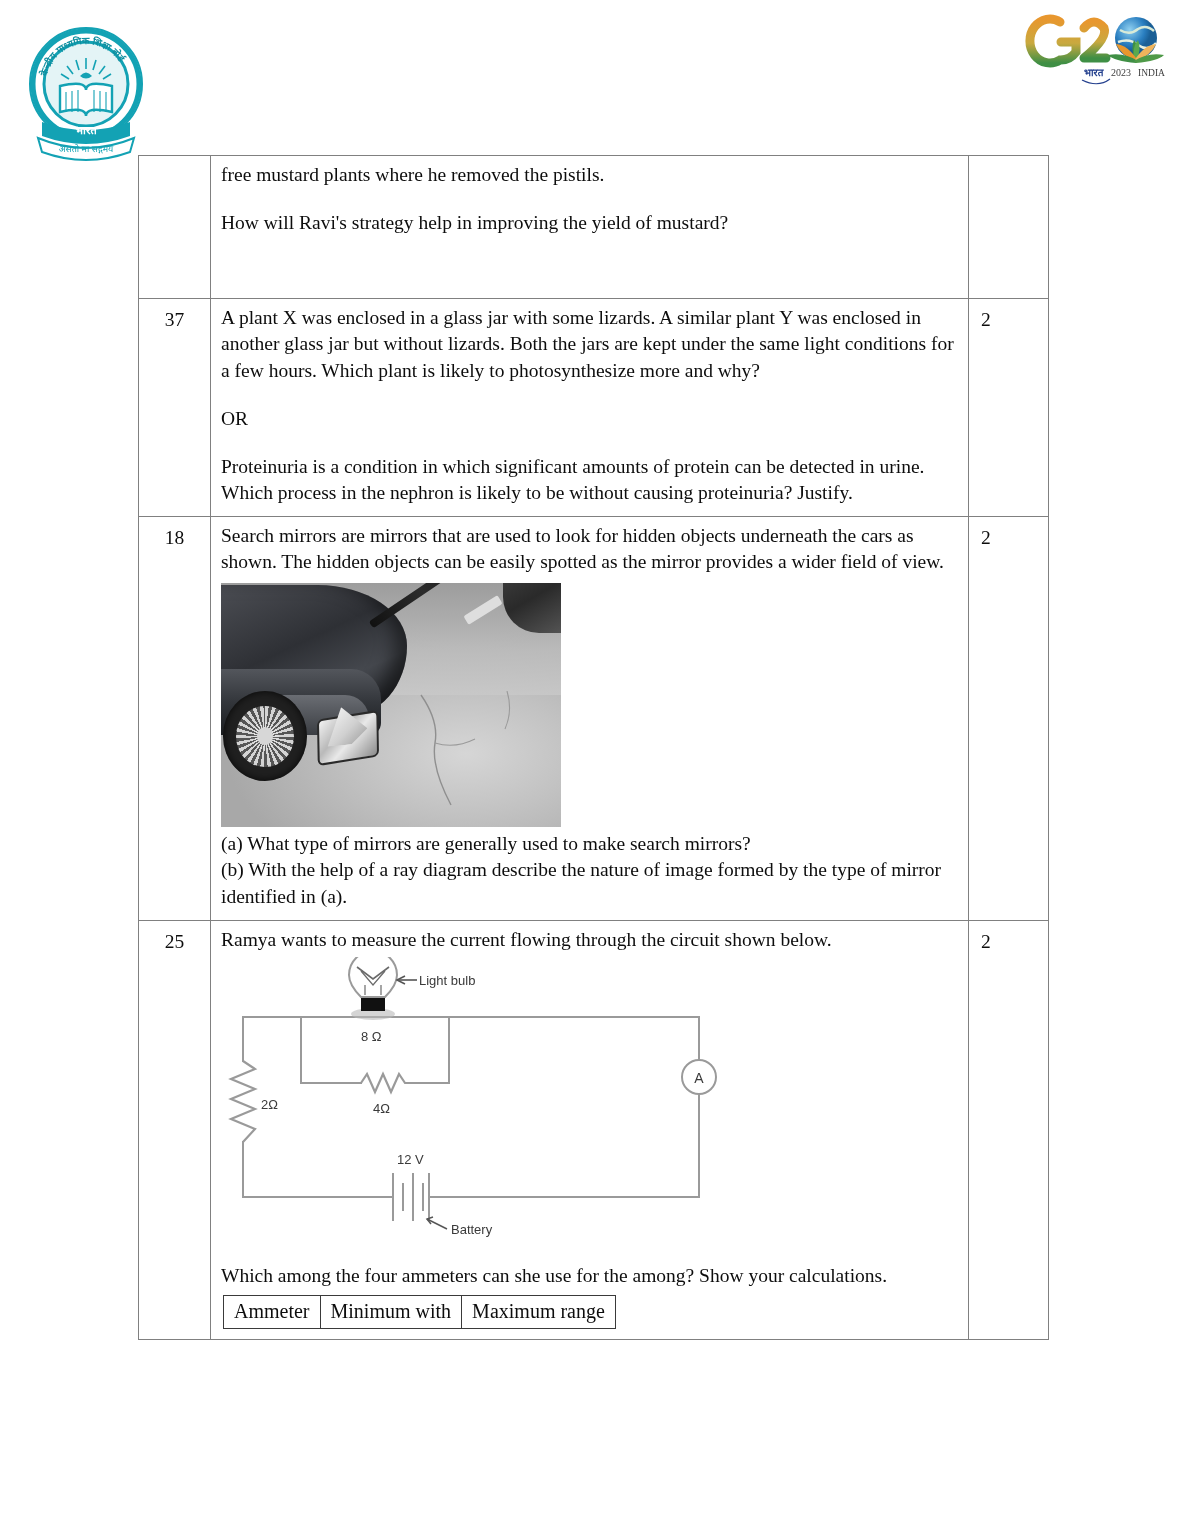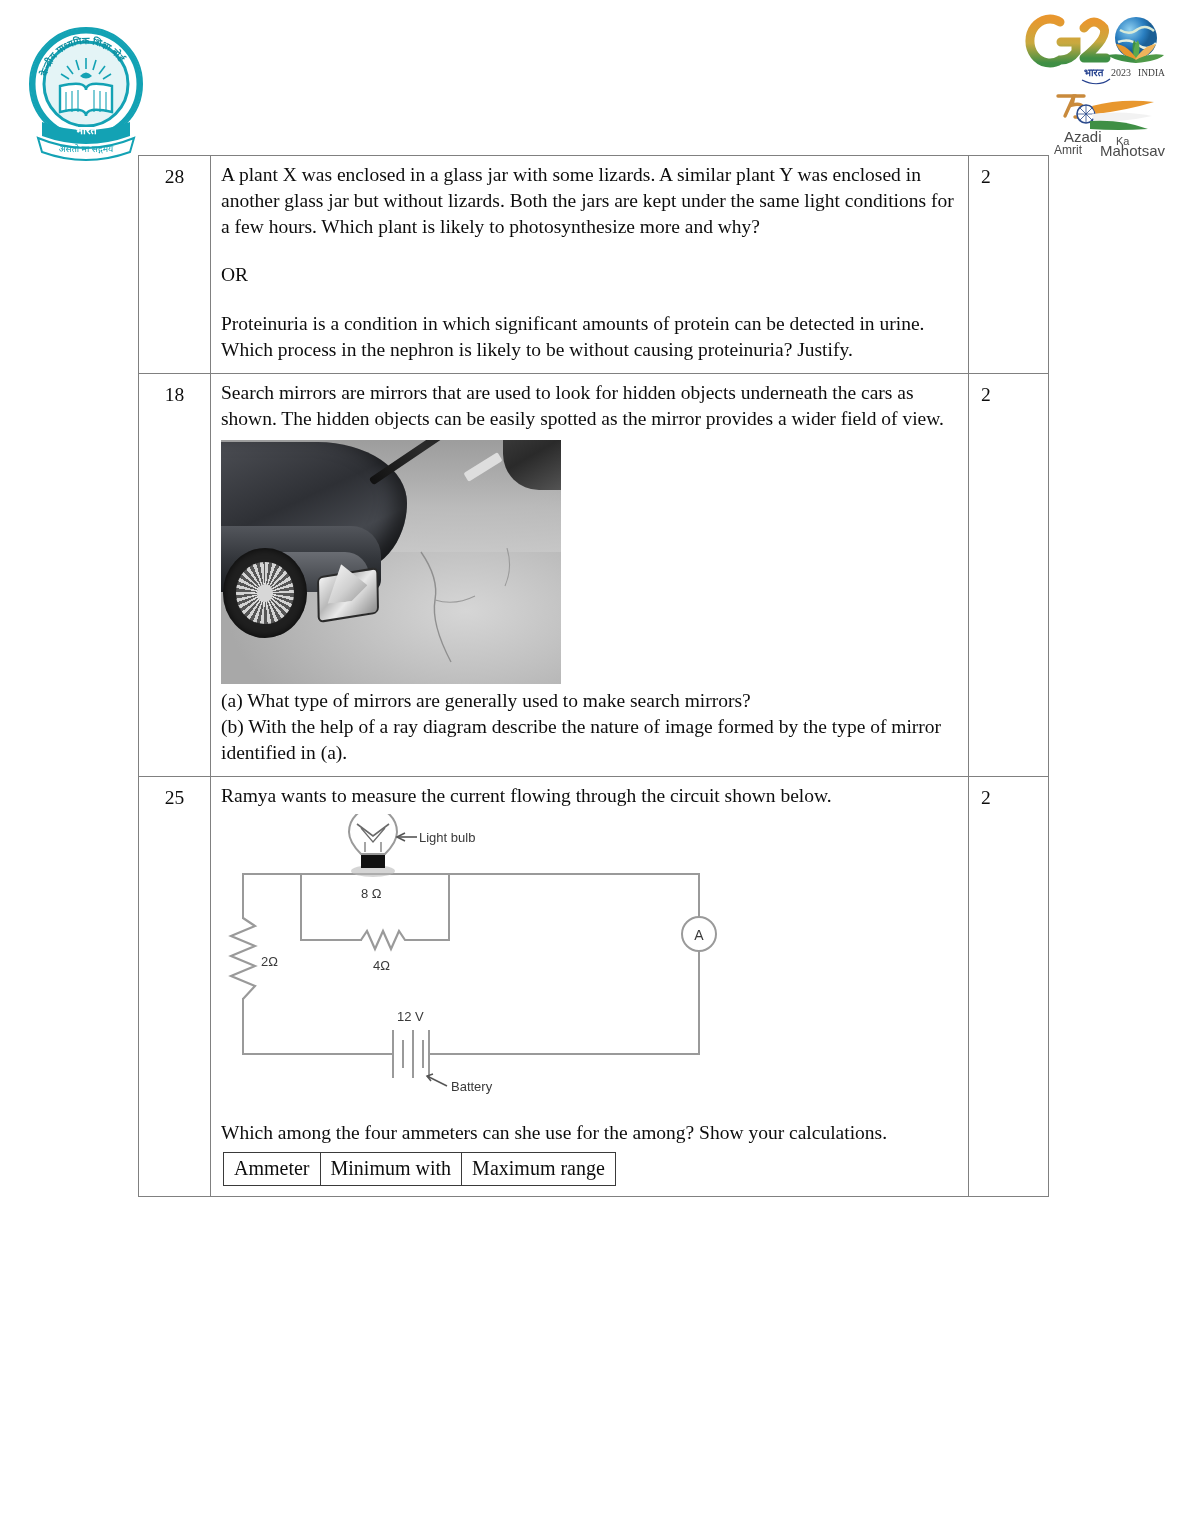--- a/index.html
+++ b/index.html
@@ -277,51 +277,37 @@
       <path d="M 124 59 q -22 -2 -28 -8 q 16 -3 30 6 z" fill="#3f8f45"></path>
       <path d="M 124 59 q 22 -2 28 -8 q -16 -3 -30 6 z" fill="#4f9a48"></path>
 
       <text x="72" y="72" font-family="'Liberation Serif',serif" font-size="10" fill="#24408e" font-weight="bold">भारत</text>
       <text x="99" y="72" font-family="'Liberation Serif',serif" font-size="10" fill="#3d3d3d">2023</text>
       <text x="126" y="72" font-family="'Liberation Serif',serif" font-size="9.5" fill="#3d3d3d">INDIA</text>
       <path d="M 70 76 q 16 8 28 -1" fill="none" stroke="#24408e" stroke-width="1.2"></path>
     </svg>
   </div>
 
-  <div class="azadi-logo">
-    <svg viewBox="0 0 140 72" width="140" height="72">
-
-      <path d="M 16 8 l 16 0 l -9 20" fill="none" stroke="#c98a3c" stroke-width="3.4" stroke-linecap="round"></path>
-      <path d="M 42 8 l -10 0 l -2 9 q 11 -3 12 5 q 1 8 -9 7" fill="none" stroke="#c98a3c" stroke-width="3.4" stroke-linecap="round"></path>
-
-      <circle cx="44" cy="26" r="9" fill="#ffffff" stroke="#2a4a8c" stroke-width="1.6"></circle>
-      <g stroke="#2a4a8c" stroke-width="0.8">
-        <line x1="44" y1="17" x2="44" y2="35"></line>
-          <line x1="35" y1="26" x2="53" y2="26"></line>
-        <line x1="38" y1="20" x2="50" y2="32"></line>
-          <line x1="50" y1="20" x2="38" y2="32"></line>
-      </g>
-
-      <path d="M 50 18 q 30 -8 62 -4 q -26 8 -58 12 z" fill="#e8972e"></path>
-      <path d="M 50 26 q 32 -4 60 2 q -28 6 -58 6 z" fill="#f2f2f2"></path>
-      <path d="M 48 33 q 32 -2 58 8 q -30 2 -58 0 z" fill="#3f8f45"></path>
-
-      <text x="22" y="54" font-family="'Liberation Sans',sans-serif" font-size="15" fill="#4a4a4a">Azadi</text>
-      <text x="74" y="57" font-family="'Liberation Sans',sans-serif" font-size="11" fill="#4a4a4a">Ka</text>
-      <text x="12" y="66" font-family="'Liberation Sans',sans-serif" font-size="12" fill="#4a4a4a">Amrit</text>
-      <text x="58" y="68" font-family="'Liberation Sans',sans-serif" font-size="15" fill="#4a4a4a">Mahotsav</text>
-    </svg>
-  </div>
 
   <table class="qtable">
     <tbody>
 
-
       <tr>
-        <td class="qnum">28</td>
+        <td class="qnum"></td>
+        <td class="qbody">
+          <p class="para">free mustard plants where he removed the pistils.</p>
+          <div class="gap"></div>
+          <p class="para">How will Ravi's strategy help in improving the yield of mustard?</p>
+          <div style="height:52px"></div>
+        </td>
+        <td class="qmarks"></td>
+      </tr>
+
+      <tr>
+        <td class="qnum">37</td>
         <td class="qbody">
           <p class="para">A plant X was enclosed in a glass jar with some lizards. A similar plant Y was enclosed in another glass jar but without lizards. Both the jars are kept under the same light conditions for a few hours. Which plant is likely to photosynthesize more and why?</p>
           <div class="gap"></div>
           <p class="para bold">OR</p>
           <div class="gap"></div>
           <p class="para">Proteinuria is a condition in which significant amounts of protein can be detected in urine. Which process in the nephron is likely to be without causing proteinuria? Justify.</p>
         </td>
         <td class="qmarks">2</td>
       </tr>
 

